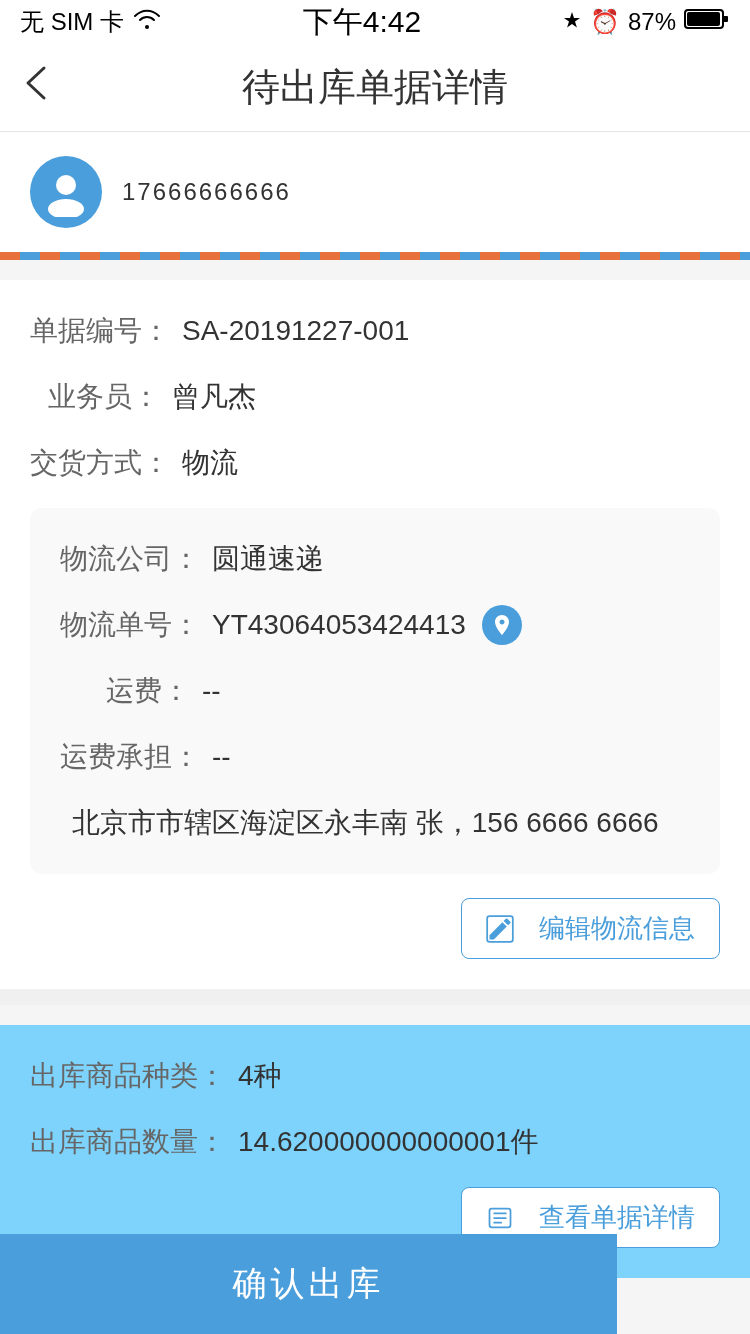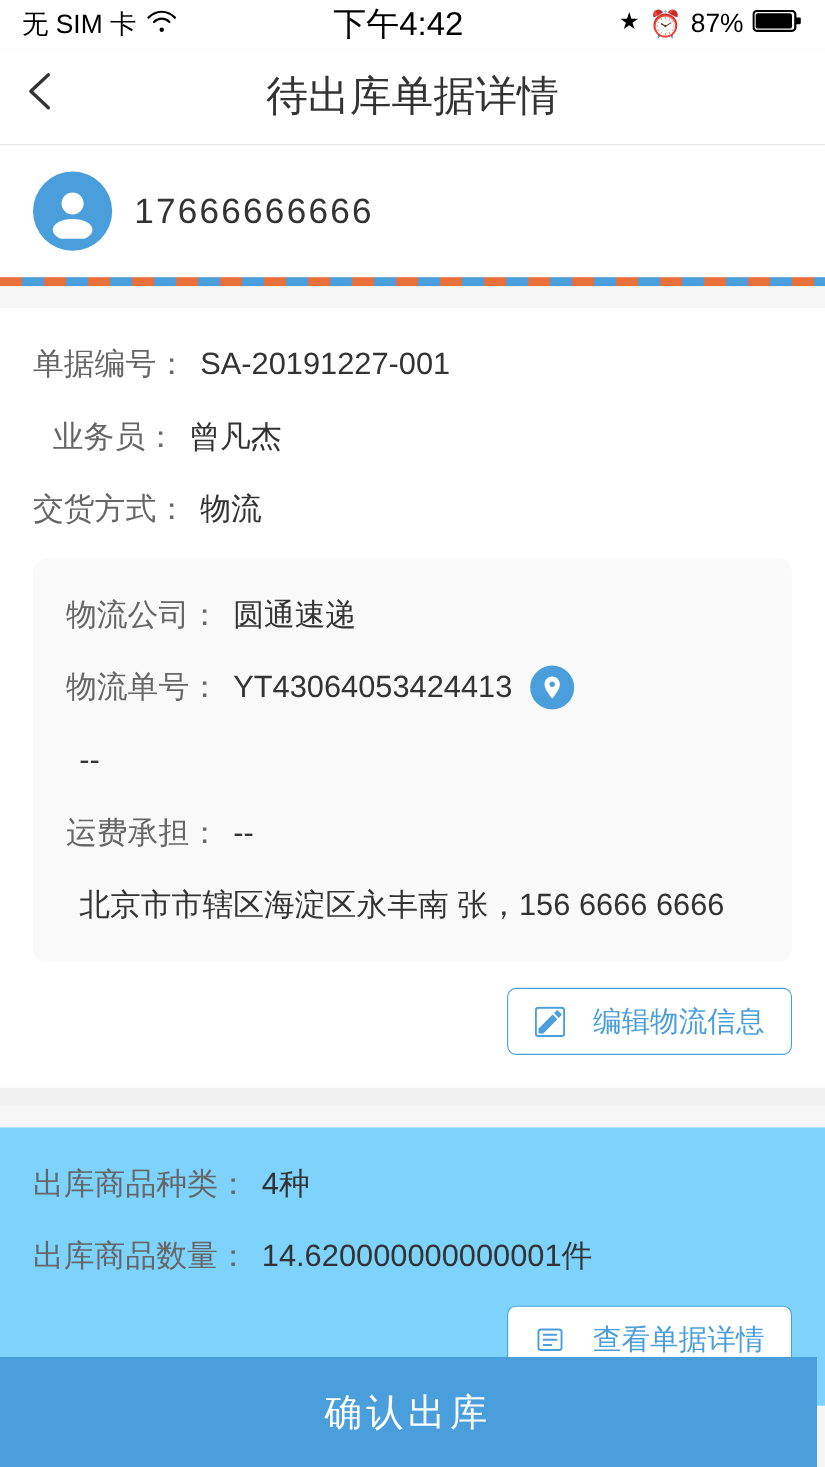--- a/index.html
+++ b/index.html
@@ -64,21 +64,21 @@
       width: 72px;
       height: 72px;
       border-radius: 50%;
       background: #4a9edb;
       display: flex;
       align-items: center;
       justify-content: center;
     }
     .user-avatar svg { width: 50px; height: 50px; fill: #fff; }
     .user-phone {
-      font-size: 32px;
+      font-size: 24px;
       color: #333;
       font-weight: 400;
       letter-spacing: 2px;
     }
 
     
     .dashed-divider {
       height: 8px;
       background: repeating-linear-gradient(
         90deg,
@@ -191,21 +191,21 @@
       display: flex;
       justify-content: flex-end;
       margin-top: 24px;
     }
 
     
     .confirm-btn-container {
       position: fixed;
       bottom: 0;
       left: 0;
-      width: 742px;
+      width: 617px;
       background: #f97316;
       padding: 0;
     }
     .confirm-btn {
       width: 100%;
       height: 100px;
       background: #4a9edb;
       color: #fff;
       font-size: 34px;
       border: none;
@@ -299,20 +299,21 @@
       <span class="logistics-value">
         <span class="tracking-number">YT43064053424413</span>
         <span class="location-icon">
           <svg viewBox="0 0 24 24" fill="none">
             <path d="M12 2C8.13 2 5 5.13 5 9c0 5.25 7 13 7 13s7-7.75 7-13c0-3.87-3.13-7-7-7zm0 9.5c-1.38 0-2.5-1.12-2.5-2.5S10.62 6.5 12 6.5s2.5 1.12 2.5 2.5S13.38 11.5 12 11.5z" fill="#fff"></path>
           </svg>
         </span>
       </span>
     </div>
     <div class="logistics-row">
+      <span class="logistics-label">运费：</span>
       <span class="logistics-value">--</span>
     </div>
     <div class="logistics-row">
       <span class="logistics-label">运费承担：</span>
       <span class="logistics-value">--</span>
     </div>
     <div class="logistics-row">
       <span class="logistics-value" style="flex-wrap:wrap;">北京市市辖区海淀区永丰南  张，156 6666 6666</span>
     </div>
   </div>

